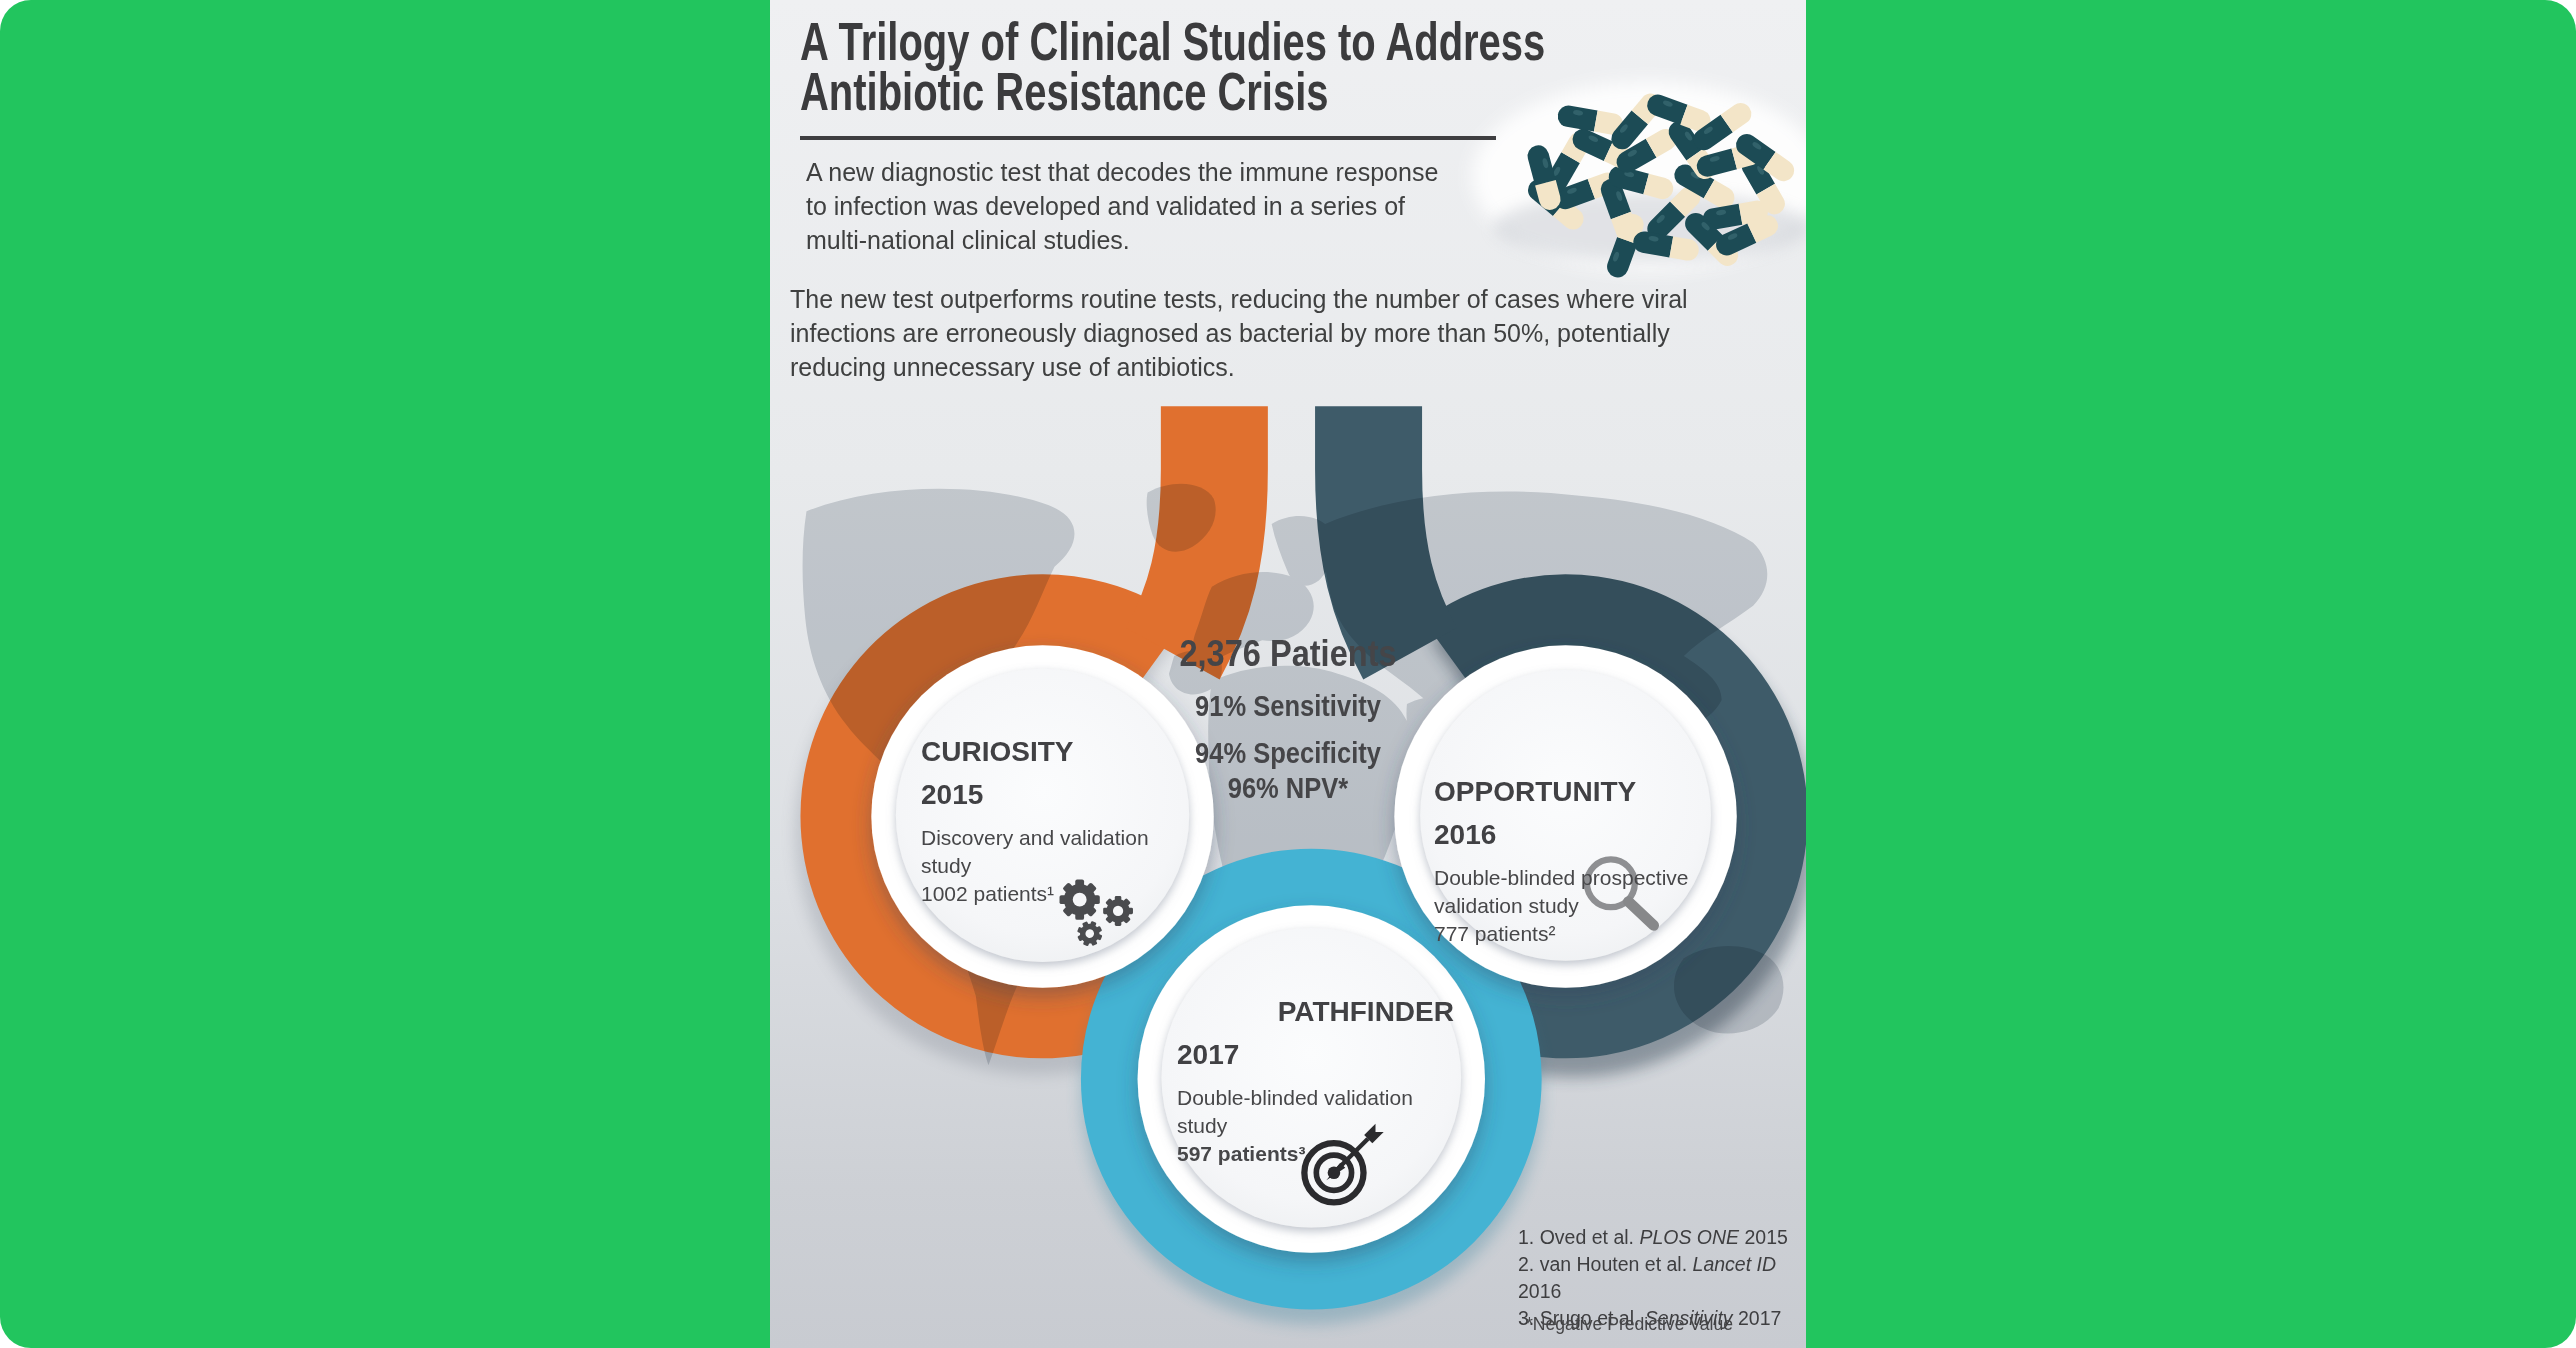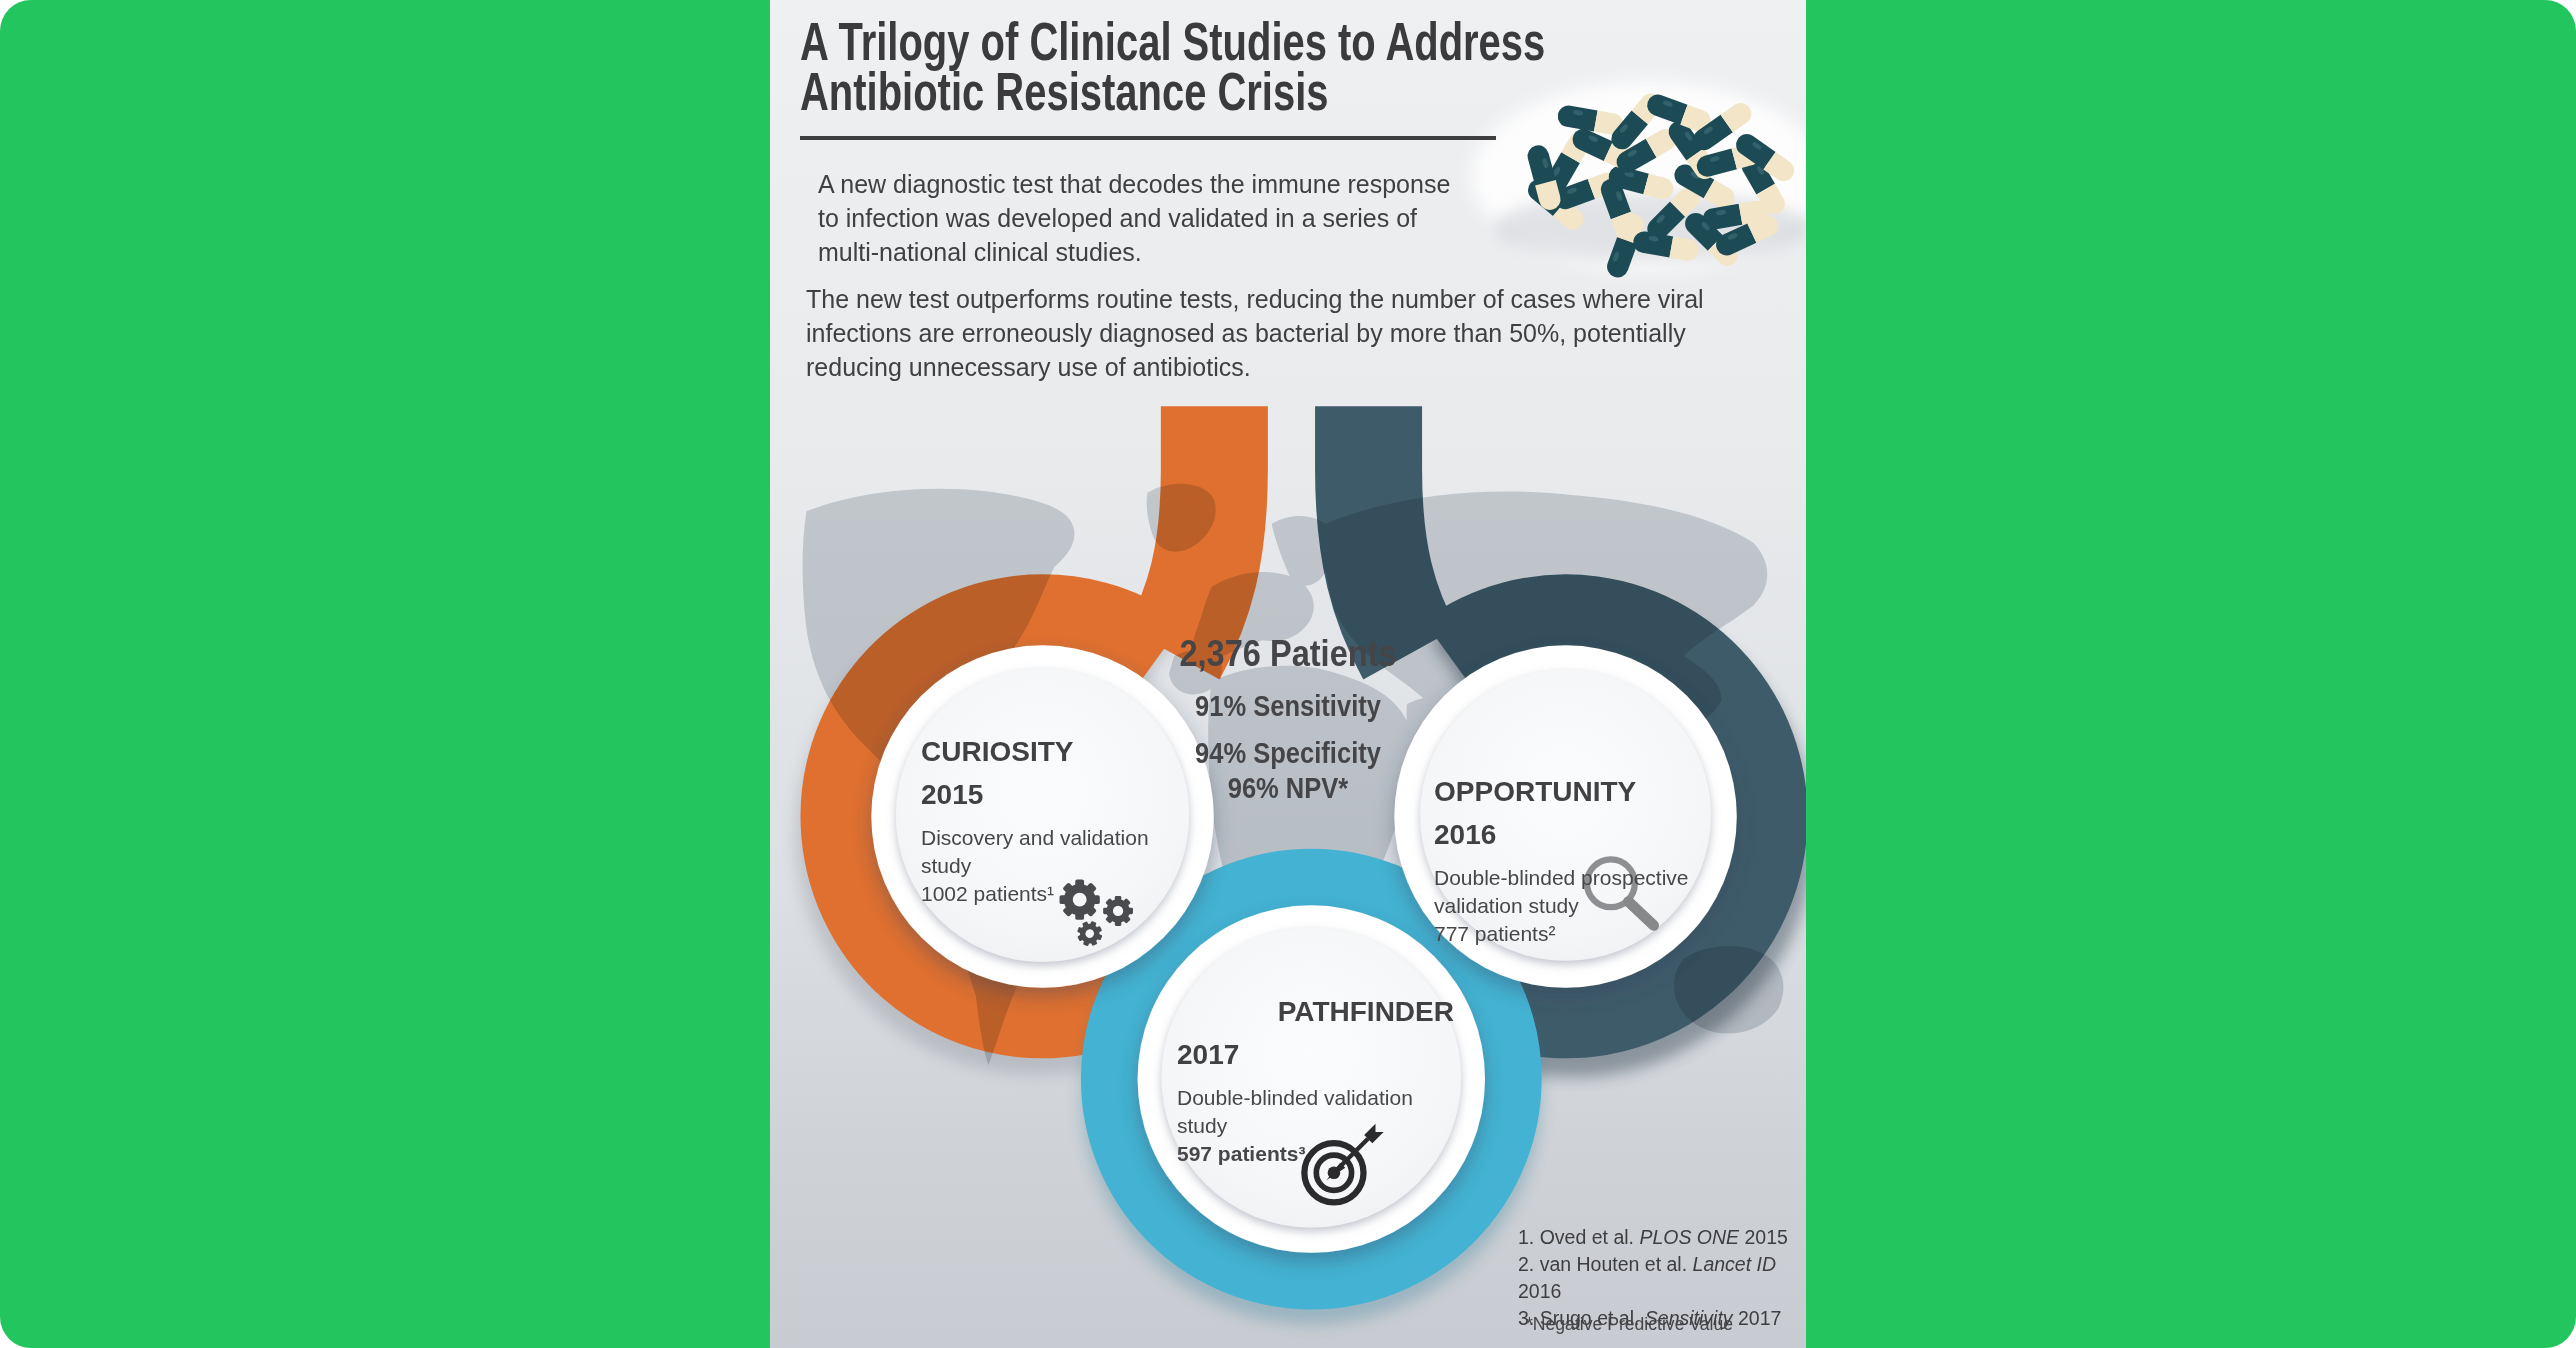--- a/index.html
+++ b/index.html
@@ -6,21 +6,21 @@
   .canvas{position:relative;width:2576px;height:1348px;background:#22c55e;overflow:hidden;
           font-family:"Liberation Sans", sans-serif;border-radius:31px;}
   .page{position:absolute;left:770px;top:0;width:1036px;height:1348px;
         background:linear-gradient(180deg,#EFF0F2 0%,#E8EAEC 35%,#DCDFE3 65%,#CDD0D5 88%,#C8CBD1 100%);}
   .abs{position:absolute;}
   .title{left:30px;top:16.4px;width:1102px;color:#3B3B3D;font-weight:700;font-size:54px;line-height:50px;
          letter-spacing:0;transform:scaleX(.74);transform-origin:left top;white-space:nowrap;}
   .divider{left:30px;top:136px;width:696px;height:4.4px;background:#3E3E40;}
   .para{color:#3F4040;font-size:25px;line-height:34px;}
   .p1{left:36px;top:155px;width:636px;}
-  .p2{left:36px;top:282px;width:900px;}
+  .p2{left:20px;top:282px;width:900px;}
   .stats{left:0;width:1036px;text-align:center;color:#454548;font-weight:700;
          transform:scaleX(.88);transform-origin:center top;white-space:nowrap;}
   .s-big{top:633px;font-size:37px;}
   .s-line2{top:690px;font-size:29px;}
   .s-line3{top:737px;font-size:29px;}
   .s-line4{top:772px;font-size:29px;}
   .study{color:#474749;}
   .study h2{margin:0;font-size:28px;line-height:43px;font-weight:700;color:#414144;letter-spacing:0;}
   .study .body{margin-top:7.6px;font-size:21px;line-height:28px;}
   .st-curiosity{left:151px;top:730px;width:258px;}
@@ -206,21 +206,21 @@
         <path d="M 957,1816 L 975,1798 L 959,1798 L 949,1808 Z" fill="#2B2B2E" stroke="none"></path>
       </g>
     </svg>
 
     <h1 class="abs title" style="margin:0;">
       <span style="display:block;">A Trilogy of Clinical Studies to Address</span>
       <span style="display:block;">Antibiotic Resistance Crisis</span>
     </h1>
     <div class="abs divider"></div>
 
-    <p class="abs para p1" style="margin:12px;">A new diagnostic test that decodes the immune response to infection was developed and validated in a series of multi-national clinical studies.</p>
+    <p class="abs para p1" style="margin:0;">A new diagnostic test that decodes the immune response to infection was developed and validated in a series of multi-national clinical studies.</p>
     <p class="abs para p2" style="margin:0;">The new test outperforms routine tests, reducing the number of cases where viral infections are erroneously diagnosed as bacterial by more than 50%, potentially reducing unnecessary use of antibiotics.</p>
 
     <div class="abs stats s-big">2,376 Patients</div>
     <div class="abs stats s-line2">91% Sensitivity</div>
     <div class="abs stats s-line3">94% Specificity</div>
     <div class="abs stats s-line4">96% NPV*</div>
 
     <div class="abs study st-curiosity">
       <h2>
           <span style="display:block;">CURIOSITY</span>

